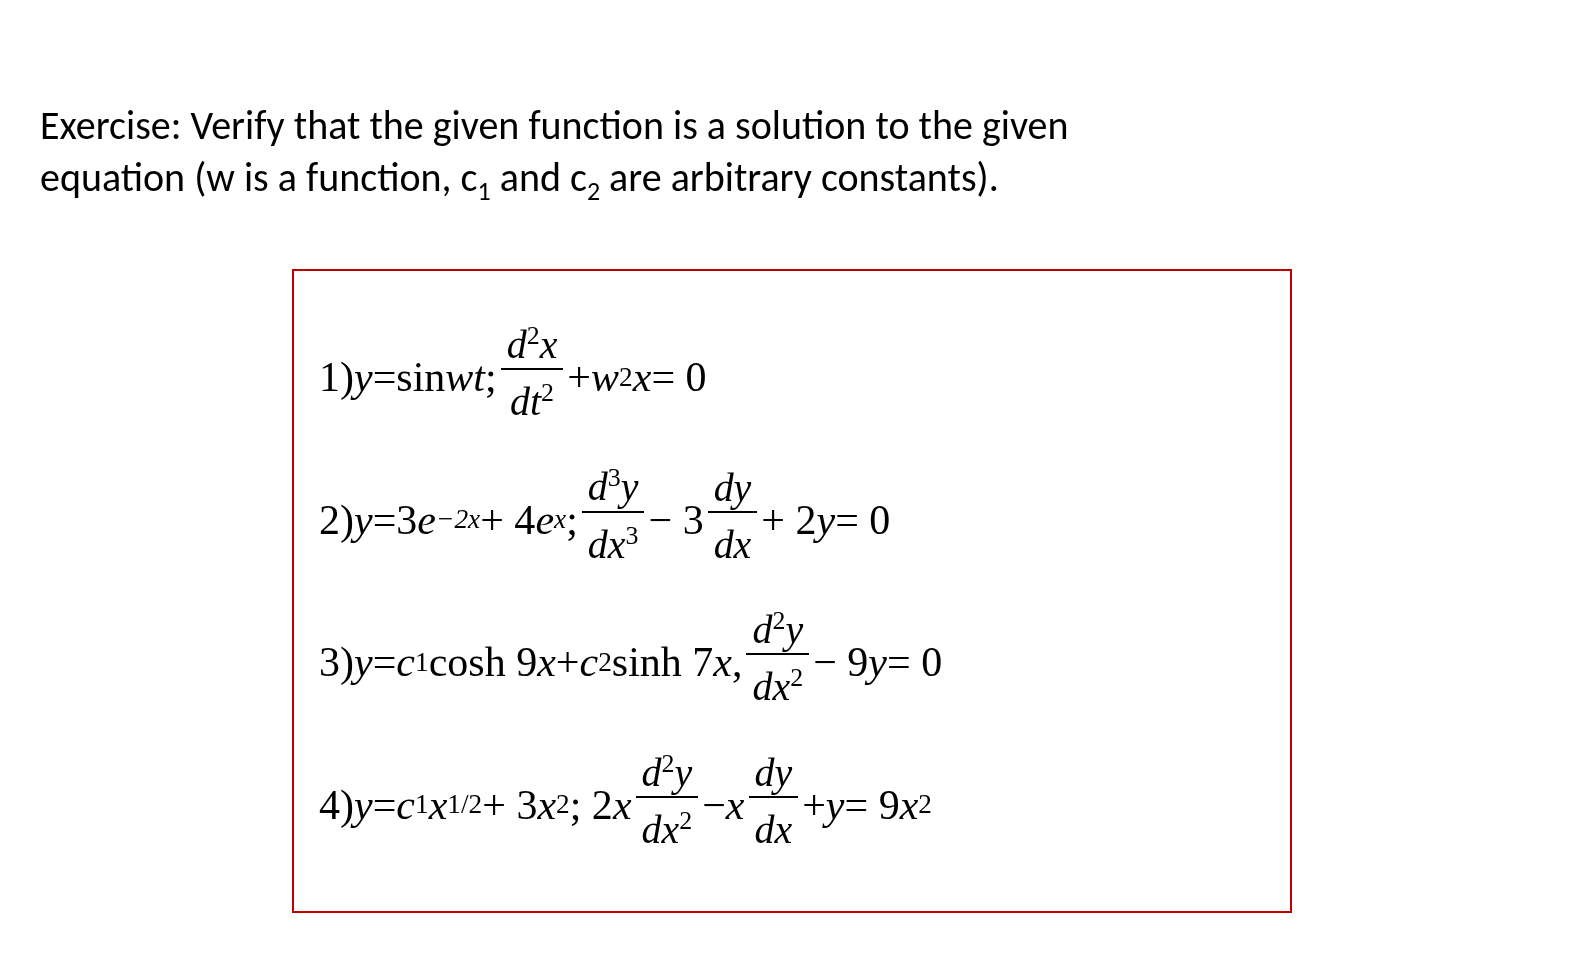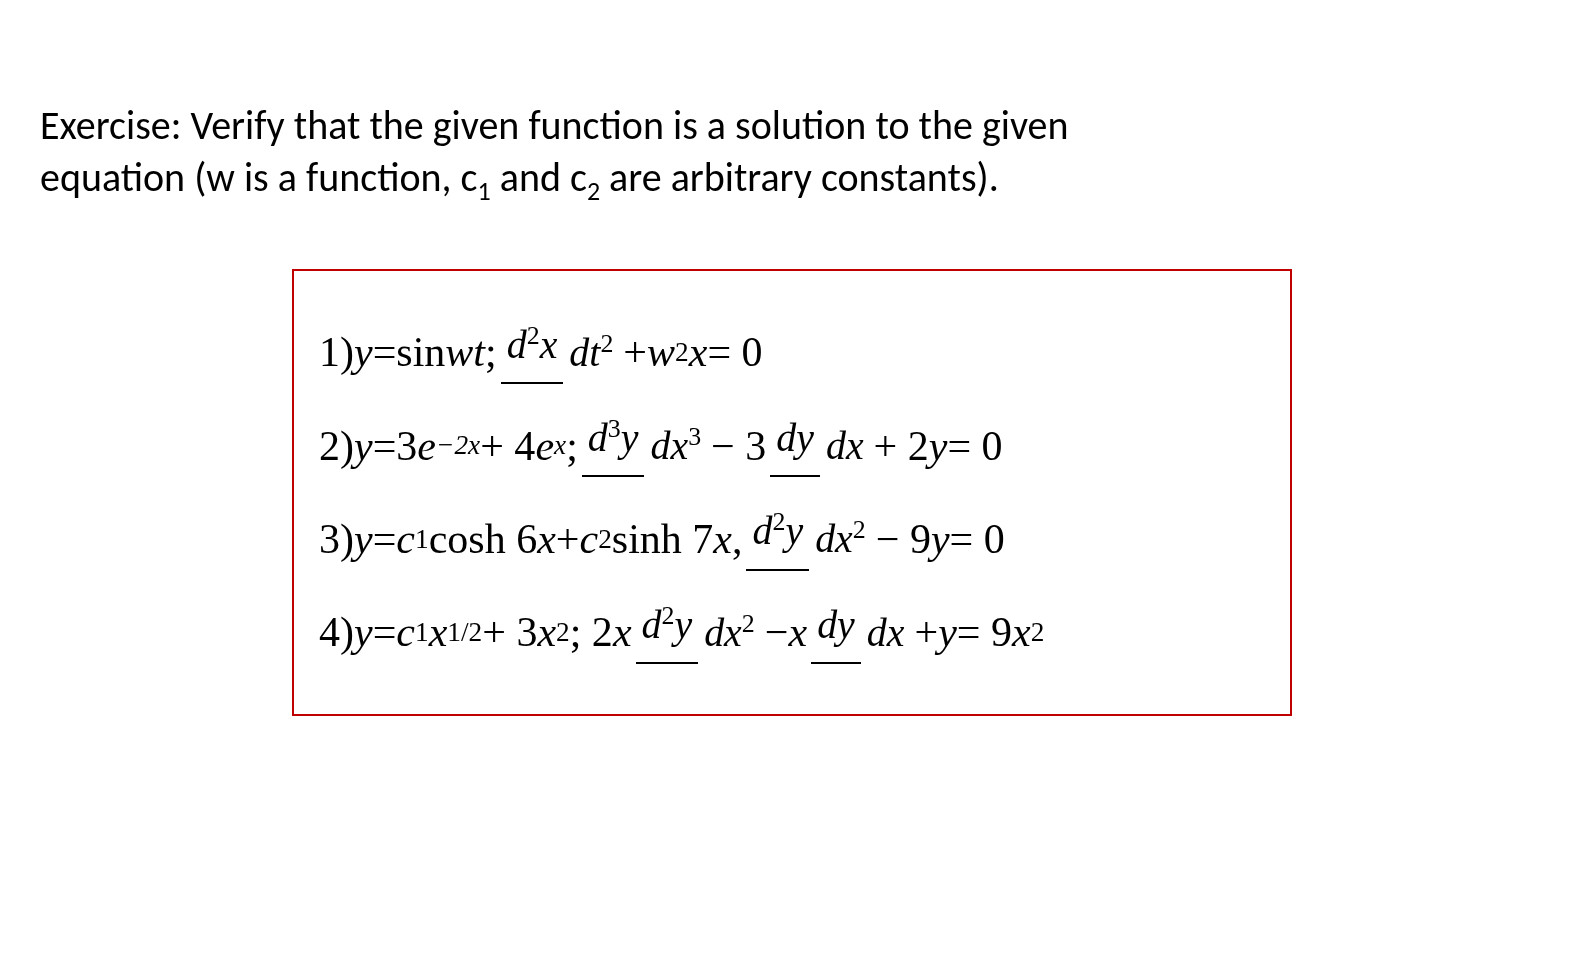--- a/index.html
+++ b/index.html
@@ -37,21 +37,21 @@
       margin: 30px 0;
       display: flex;
       align-items: center;
       white-space: nowrap;
     }
     .eq-row .num {
       font-style: normal;
     }
     .frac {
       display: inline-flex;
-      flex-direction: row;
+      flex-direction: column;
       text-align: center;
       vertical-align: middle;
       margin: 0 4px;
       font-size: 0.95em;
     }
     .frac .top {
       border-bottom: 2px solid #000;
       padding: 0 6px;
     }
     .frac .bot {
@@ -122,21 +122,21 @@
     <span class="upright">= 0</span>
   </div>
 
   <div class="eq-row">
     <span class="num upright">3)</span>
     <span> y </span>
     <span class="upright">=</span>
     <span> </span>
     <span>c</span>
       <span class="ssub upright">1</span>
-    <span class="upright"> cosh 6</span>
+    <span class="upright"> cosh 9</span>
       <span>x</span>
     <span class="upright"> + </span>
     <span>c</span>
       <span class="ssub upright">2</span>
     <span class="upright"> sinh 7</span>
       <span>x</span>
     <span class="upright">,   </span>
     <span class="frac">
       <span class="top"><span>d</span><span class="sup upright">2</span><span>y</span></span>
       <span class="bot"><span>dx</span><span class="sup upright">2</span></span>

